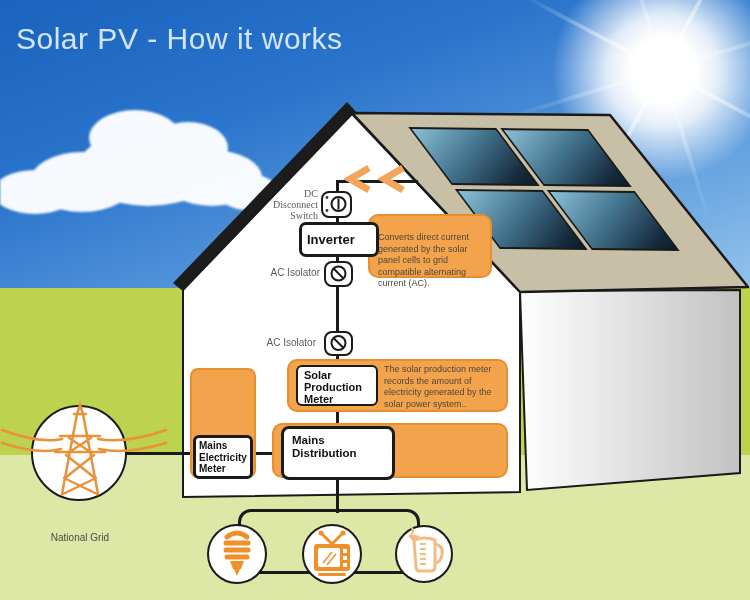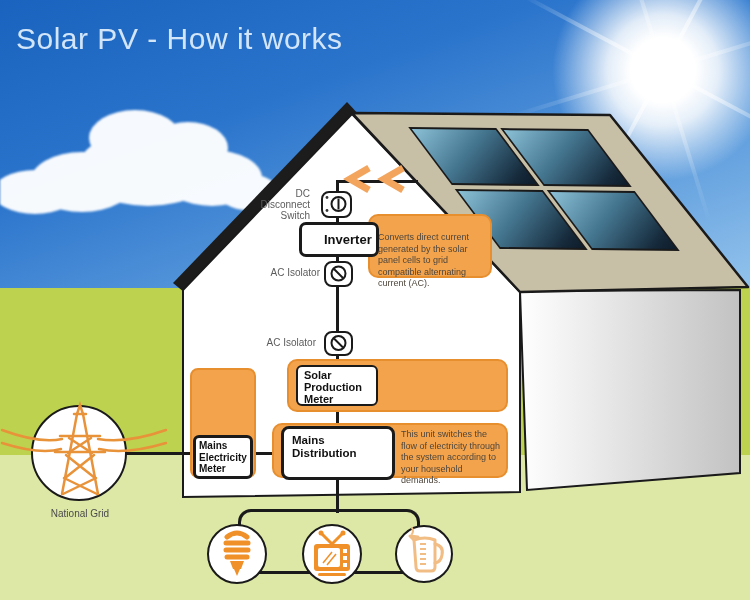--- a/index.html
+++ b/index.html
@@ -27,21 +27,21 @@
         box-sizing:border-box;}
   .nbox .btxt{font-weight:bold;font-size:11.5px;line-height:13px;color:#111;
         white-space:pre-line;display:block;padding:4px 0 0 7px;}
   .callout{position:absolute;background:#f3a34c;border:2px solid #e78f2f;border-radius:10px;
         box-sizing:border-box;}
   .ctxt{position:absolute;font-size:9px;line-height:11.5px;color:#4e463c;}
   .circleIcon{position:absolute;width:60px;height:60px;border-radius:50%;background:#fff;
         border:2px solid #1a1a1a;box-sizing:border-box;display:flex;align-items:center;justify-content:center;}
   #bracket{position:absolute;left:238px;top:509px;width:182px;height:24px;box-sizing:border-box;
         border:3px solid #1a1a1a;border-bottom:none;border-radius:13px 13px 0 0;}
-  #gridLabel{position:absolute;left:25px;top:508px;width:110px;text-align:center;
+  #gridLabel{position:absolute;left:25px;top:532px;width:110px;text-align:center;
         font-size:10px;color:#4a4a4a;}
 </style>
 </head>
 <body>
 
 <div id="stage">
 
   <div id="sky">
     <div class="sunglow" style="left:548px;top:-45px;width:230px;height:230px;
                 background:radial-gradient(circle,#ffffff 0%,#ffffff 20%,rgba(255,255,255,.85) 34%,rgba(255,255,255,0) 68%);"></div>
@@ -103,63 +103,63 @@
   <div class="wire" style="left:124px;top:452px;width:72px;height:3px;"></div>
   <div class="wire" style="left:250px;top:452px;width:35px;height:3px;"></div>
   <div class="wire" style="left:250px;top:571px;width:164px;height:2.5px;"></div>
   <div id="bracket"></div>
 
   <svg class="abs" style="left:342px;top:164px;" width="72" height="30">
     <polyline points="27,4 8,15 27,26" fill="none" stroke="#f3a55e" stroke-width="7"></polyline>
     <polyline points="61,4 42,15 61,26" fill="none" stroke="#f3a55e" stroke-width="7"></polyline>
   </svg>
 
-  <div class="nlabel" style="left:248px;top:188px;width:62px;">DC
+  <div class="nlabel" style="left:256px;top:188px;width:62px;font-family:Liberation Serif, serif;">DC
 Disconnect
 Switch</div>
   <div class="nbox" style="left:321px;top:191px;width:31px;height:27px;border-radius:8px;">
     <svg width="27" height="23" style="display:block;">
       <circle cx="15.5" cy="11" r="7" fill="none" stroke="#1a1a1a" stroke-width="2"></circle>
       <line x1="15.5" y1="5.5" x2="15.5" y2="16.5" stroke="#1a1a1a" stroke-width="2"></line>
       <circle cx="4" cy="4.5" r="1.4" fill="#333"></circle>
       <circle cx="4" cy="17.5" r="1.4" fill="#333"></circle>
     </svg>
   </div>
 
   <div class="callout" style="left:368px;top:214px;width:124px;height:64px;"></div>
   <div class="ctxt" style="left:378px;top:232px;width:106px;">Converts direct current generated by the solar panel cells to grid compatible alternating current (AC).</div>
   <div class="nbox" style="left:299px;top:222px;width:80px;height:35px;border-width:3px;display:flex;align-items:center;">
-    <span class="btxt" style="font-size:13px;padding:0 0 0 22px;">Inverter</span>
+    <span class="btxt" style="font-size:13px;padding:0 0 0 5px;">Inverter</span>
   </div>
 
   <div class="nlabel" style="left:260px;top:267px;width:60px;">AC Isolator</div>
   <div class="nbox" style="left:324px;top:261px;width:29px;height:26px;border-radius:8px;">
     <svg width="25" height="22" style="display:block;">
       <circle cx="12.5" cy="10.5" r="7" fill="none" stroke="#1a1a1a" stroke-width="2"></circle>
       <line x1="8" y1="6" x2="17" y2="15" stroke="#1a1a1a" stroke-width="2"></line>
     </svg>
   </div>
 
   <div class="nlabel" style="left:256px;top:337px;width:60px;">AC Isolator</div>
   <div class="nbox" style="left:324px;top:331px;width:29px;height:25px;border-radius:8px;">
     <svg width="25" height="21" style="display:block;">
       <circle cx="12.5" cy="10" r="7" fill="none" stroke="#1a1a1a" stroke-width="2"></circle>
       <line x1="8" y1="5.5" x2="17" y2="14.5" stroke="#1a1a1a" stroke-width="2"></line>
     </svg>
   </div>
 
   <div class="callout" style="left:287px;top:359px;width:221px;height:53px;"></div>
+  <div class="ctxt" style="left:384px;top:364px;width:120px;">The solar production meter records the amount of electricity generated by the solar power system..</div>
   <div class="nbox" style="left:296px;top:365px;width:82px;height:41px;border-radius:6px;">
     <span class="btxt" style="font-size:11px;line-height:12px;padding:2px 0 8px 6px;">Solar
 Production
 Meter</span>
   </div>
 
   <div class="callout" style="left:272px;top:423px;width:236px;height:55px;"></div>
-  <div class="ctxt" style="left:401px;top:429px;width:102px;">This unit switches the flow of electricity through the system according to your household demands.</div>
   <div class="nbox" style="left:281px;top:426px;width:114px;height:54px;border-width:3px;border-radius:8px;">
     <span class="btxt" style="padding:5px 0 0 8px;">Mains
 Distribution</span>
   </div>
 
   <div class="callout" style="left:190px;top:368px;width:66px;height:110px;border-radius:8px;"></div>
   <div class="nbox" style="left:193px;top:435px;width:60px;height:44px;border-width:3px;border-radius:6px;">
     <span class="btxt" style="font-size:10px;line-height:11.5px;padding:2px 0 0 3px;">Mains
 Electricity
 Meter</span>

